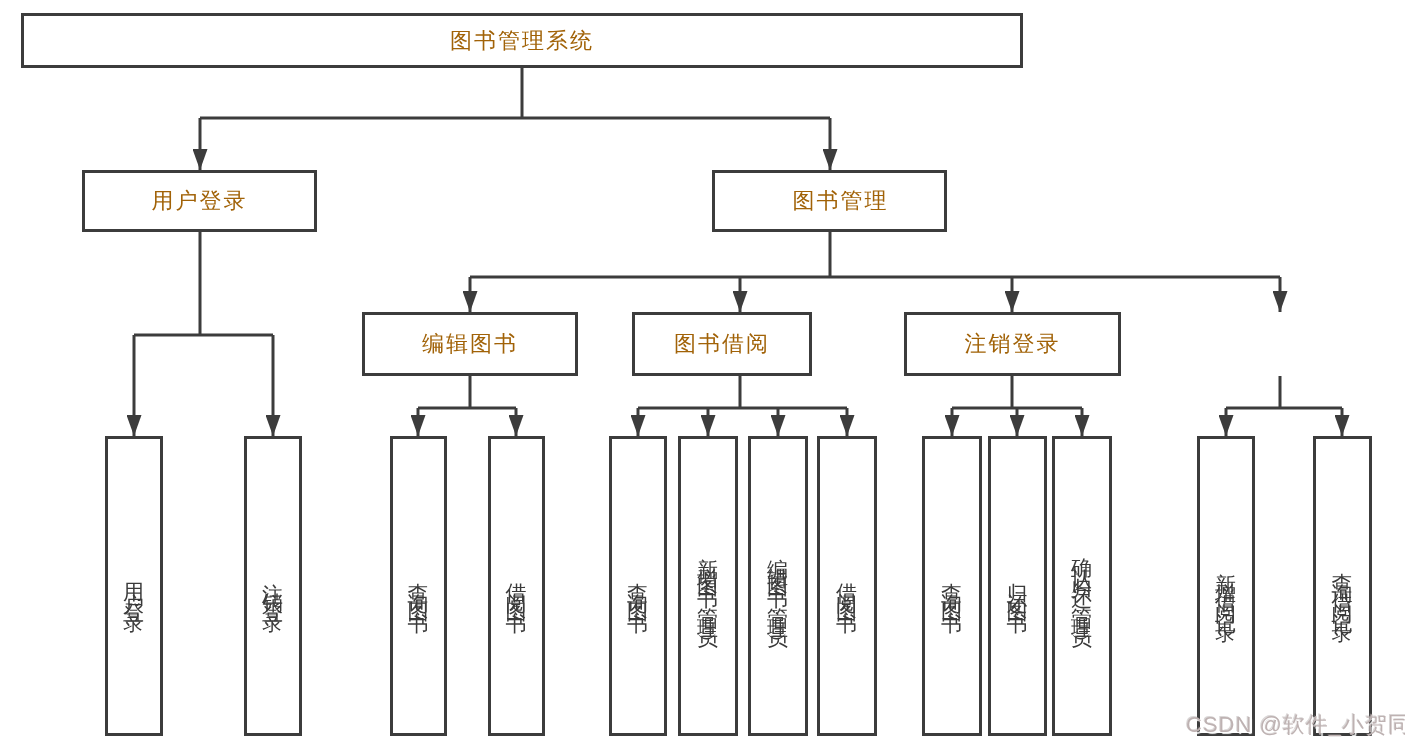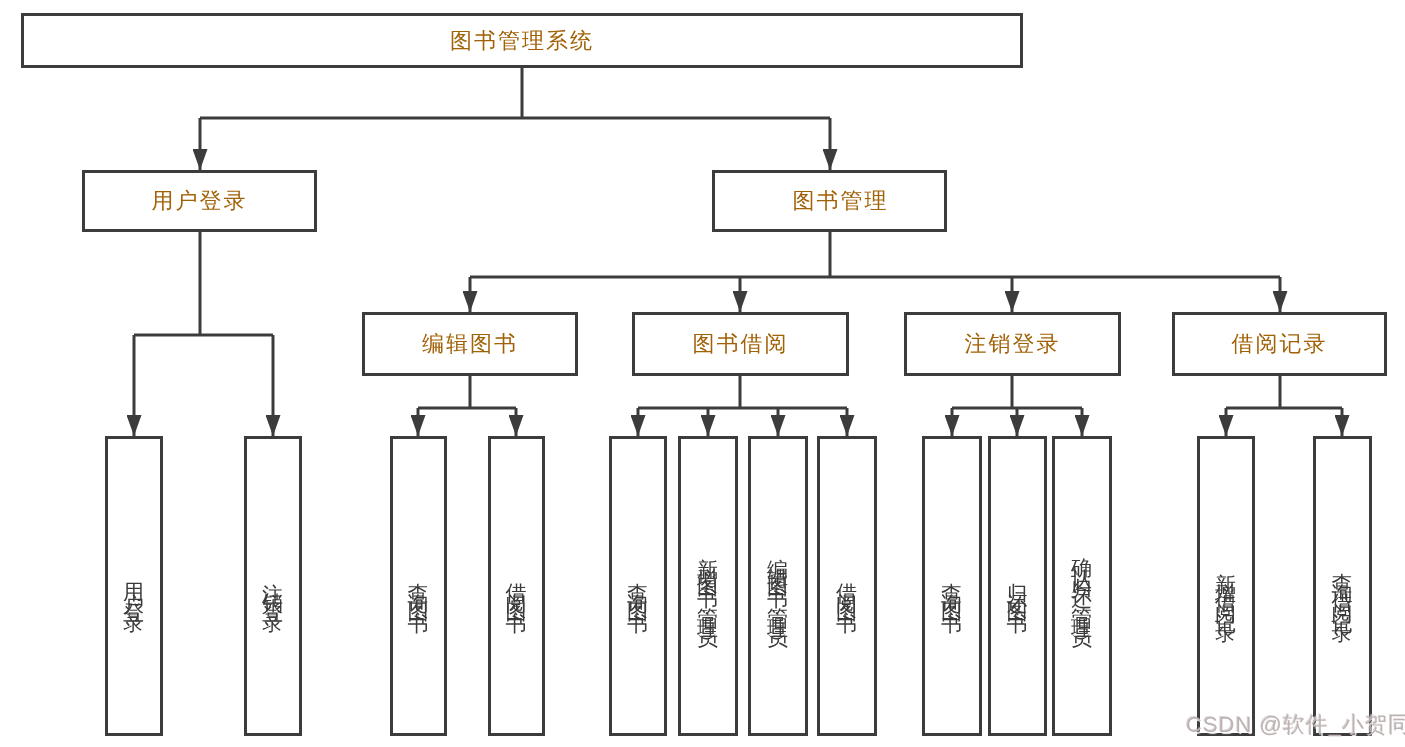--- a/index.html
+++ b/index.html
@@ -108,23 +108,22 @@
       <line x1="1342" y1="408" x2="1342" y2="436" marker-end="url(#arw)"></line>
     </g>
   </svg>
 
   <div class="node" style="left:21px; top:13px; width:1002px; height:55px;">图书管理系统</div>
 
   <div class="node" style="left:82px; top:170px; width:235px; height:62px;">用户登录</div>
   <div class="node" style="left:712px; top:170px; width:235px; height:62px;padding-left:22px;">图书管理</div>
 
   <div class="node" style="left:362px; top:312px; width:216px; height:64px;">编辑图书</div>
-  <div class="node" style="left:632px; top:312px; width:217px; height:64px;">图书借阅</div>
+  <div class="node" style="left:632px; top:312px; width:180px; height:64px;">图书借阅</div>
   <div class="node" style="left:904px; top:312px; width:217px; height:64px;">注销登录</div>
-  <div class="node" style="left:1172px; top:312px; width:215px; height:64px;">借阅记录</div>
 
   <div class="leaf" style="left:105px; width:58px;">
     <span>用户登录</span>
     </div>
   <div class="leaf" style="left:244px; width:58px;">
     <span>注销登录</span>
     </div>
 
   <div class="leaf" style="left:390px; width:57px;">
     <span>查询图书</span>

